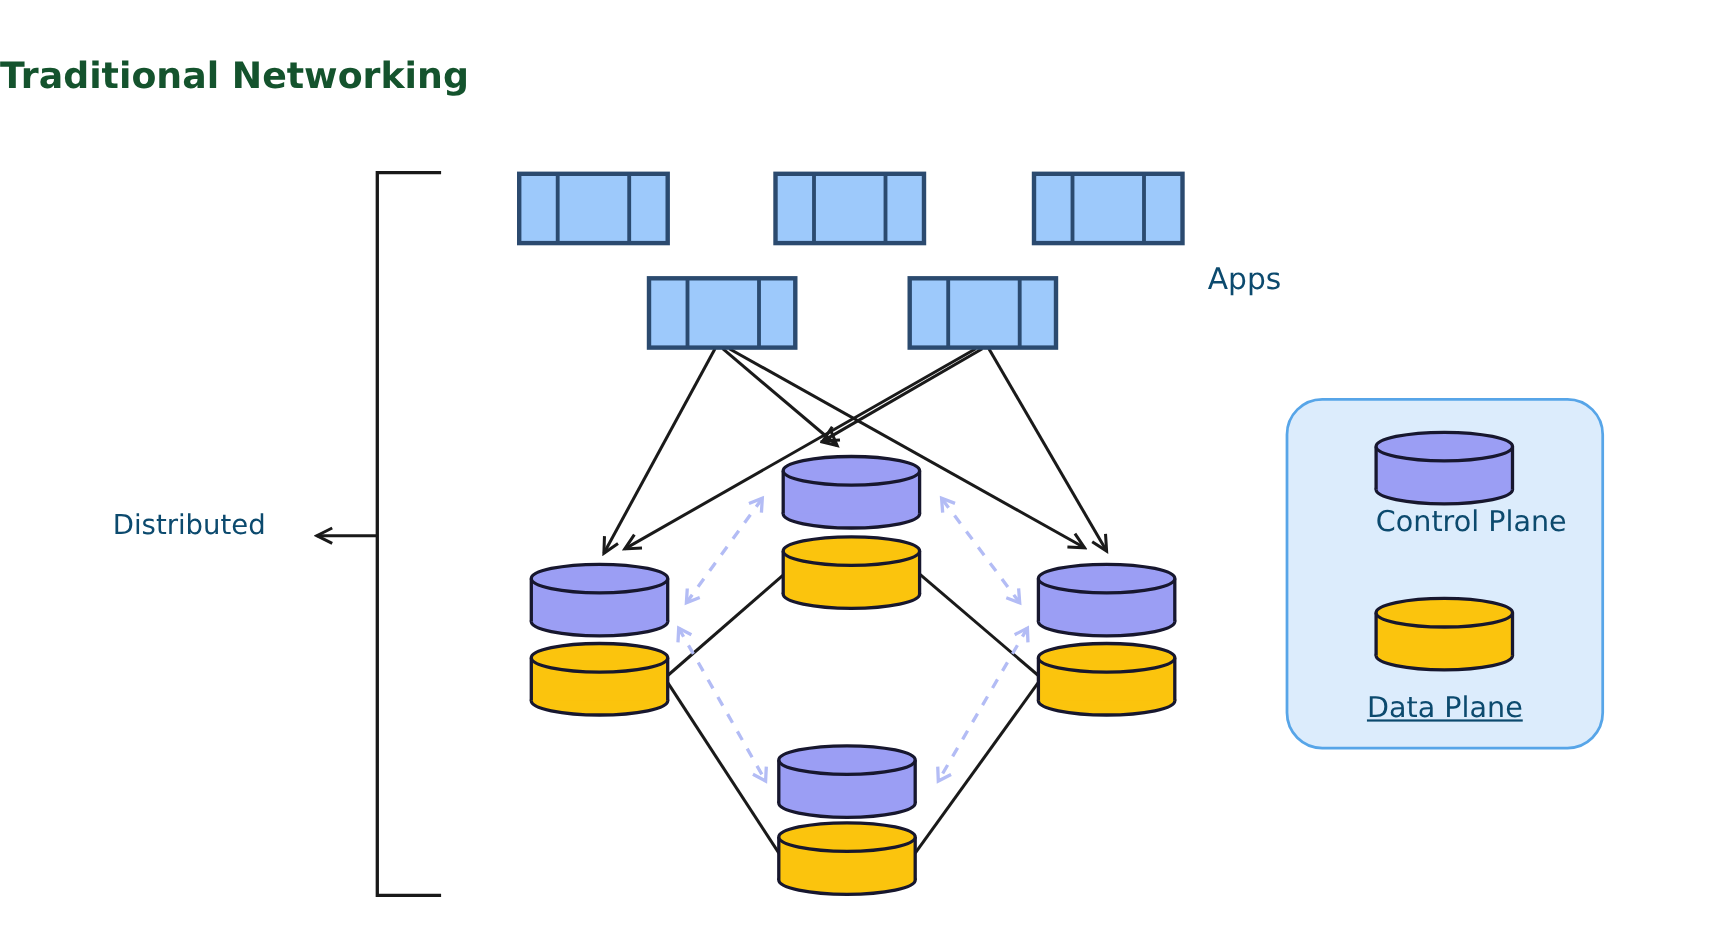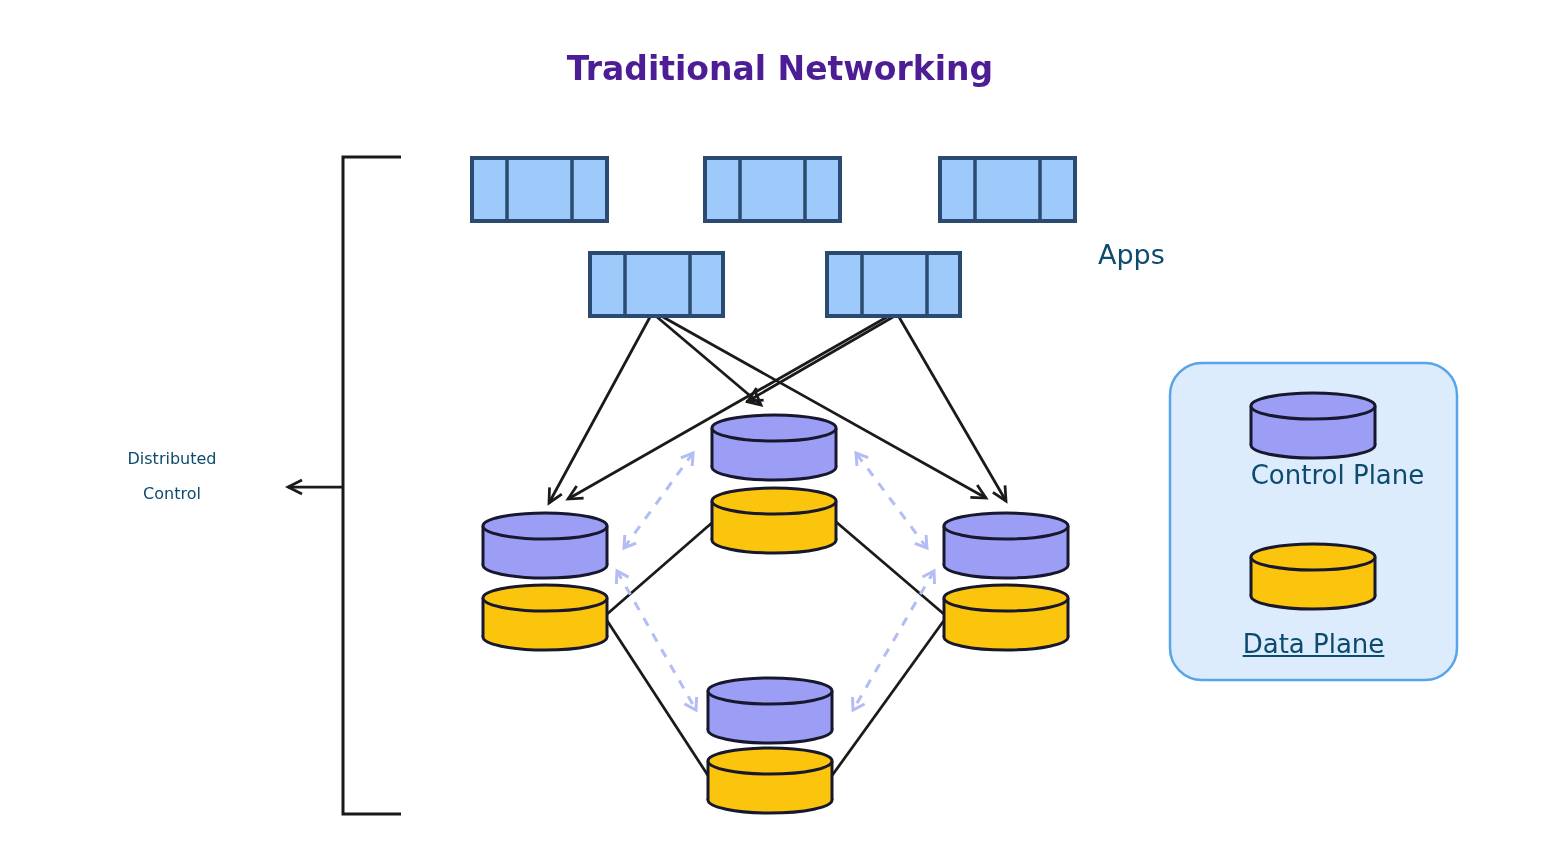--- a/index.html
+++ b/index.html
@@ -2,23 +2,23 @@
 <html><head>
 <meta charset="utf-8">
 <style>
   html,body { margin:0; padding:0; background:#ffffff; }
   .canvas {
     position:relative; width:1560px; height:865px; background:#ffffff;
     font-family:"DejaVu Sans","Liberation Sans",sans-serif; overflow:hidden;
   }
   .canvas svg { position:absolute; left:0; top:0; }
   .lbl { position:absolute; color:#0c4a6e; }
-  .title { left:0; right:0; top:49px; text-align:center; font-size:33px; font-weight:700; color:#4c1d95; }
+  .title { left:0; right:0; top:49px; text-align:left; font-size:33px; font-weight:700; color:#14532d; }
   .apps-label { left:1098px; top:239px; font-size:27px; }
-  .dc-label { left:72px; top:441px; width:200px; text-align:center; font-size:16px; line-height:35px; }
+  .dc-label { left:72px; top:459px; width:200px; text-align:center; font-size:25px; line-height:35px; }
   .legend-label { left:1170px; width:287px; text-align:center; font-size:26px; }
   .legend-label.ctrl { top:460px;padding-left:24px; }
   .legend-label.data { top:629px;text-decoration:underline; }
 
   .cyl, .cylline { stroke:#17172e; stroke-width:3; }
   .nostroke { stroke:none; }
   .appRect { stroke:#2b4a6f; stroke-width:4; }
   .appDiv  { stroke:#2b4a6f; stroke-width:3.5; }
   .blk  { stroke:#1a1a1a; stroke-width:2.75; fill:none; }
   .brak { stroke:#191919; stroke-width:3; fill:none; }
@@ -167,18 +167,17 @@
       <line class="cylline" x1="1251" y1="557" x2="1251" y2="596"></line>
       <line class="cylline" x1="1375" y1="557" x2="1375" y2="596"></line>
       <ellipse class="cyl" cx="1313" cy="557" rx="62" ry="13" fill="#fbc40d"></ellipse>
     </g>
   </svg>
 
   <div class="lbl title">Traditional Networking</div>
   <div class="lbl apps-label">Apps</div>
   <div class="lbl dc-label">
     <div>Distributed</div>
-    <div>Control</div>
   </div>
   <div class="lbl legend-label ctrl">Control Plane</div>
   <div class="lbl legend-label data">Data Plane</div>
 
 </div>
 
 </body></html>

